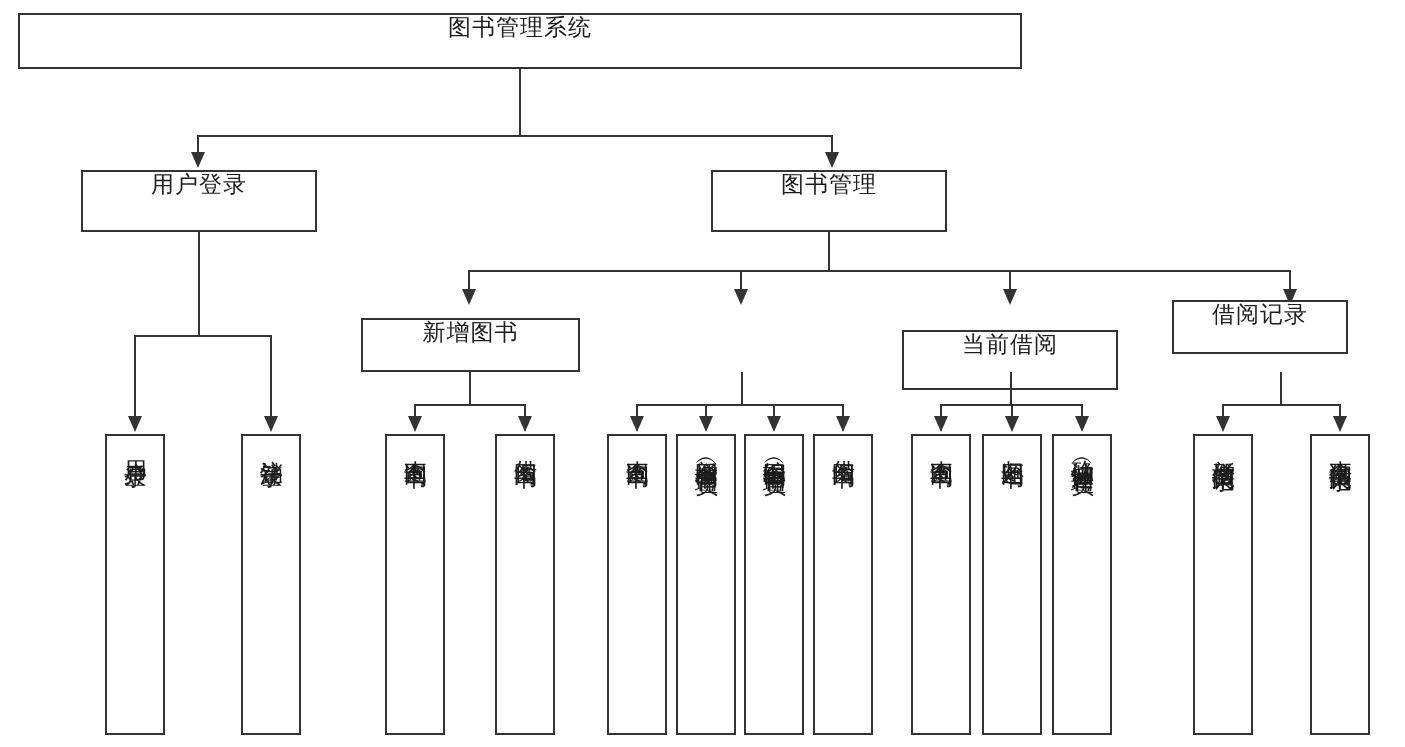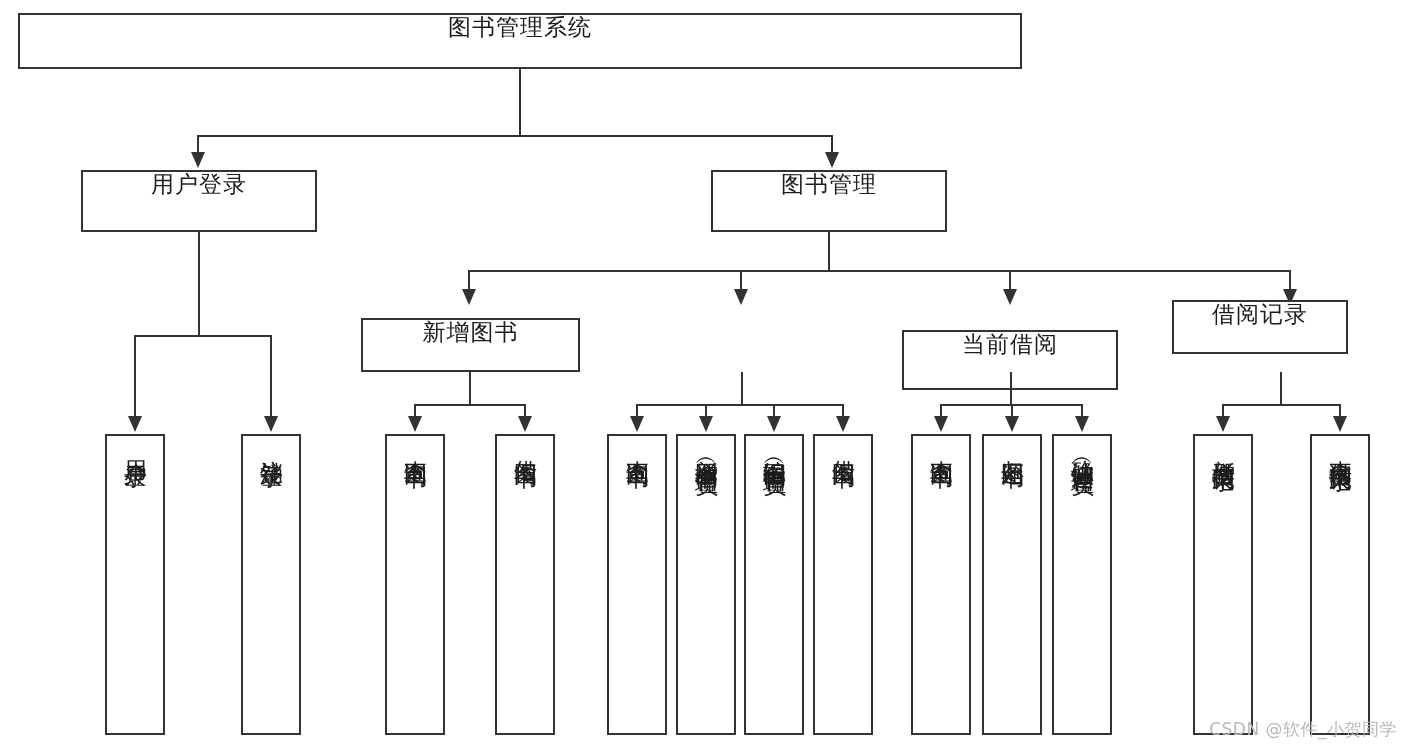--- a/index.html
+++ b/index.html
@@ -197,15 +197,14 @@
     <span class="label">确认归还（管理员）</span>
   </div>
 
   <div class="node vertical" style="left:1193px; top:434px; width:60px; height:301px;">
     <span class="label">新增借阅记录</span>
   </div>
   <div class="node vertical" style="left:1310px; top:434px; width:60px; height:301px;">
     <span class="label">查询借阅记录</span>
   </div>
 
-  <div class="watermark">CSDN @软件_小贺同学</div>
 
 </div>
 
 </body></html>

